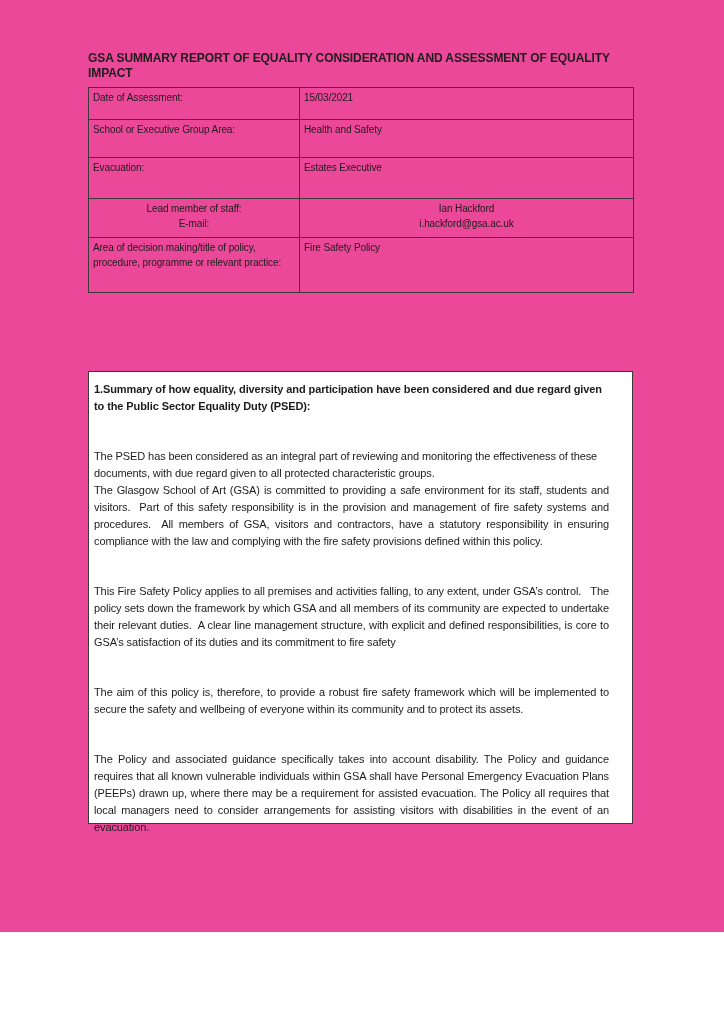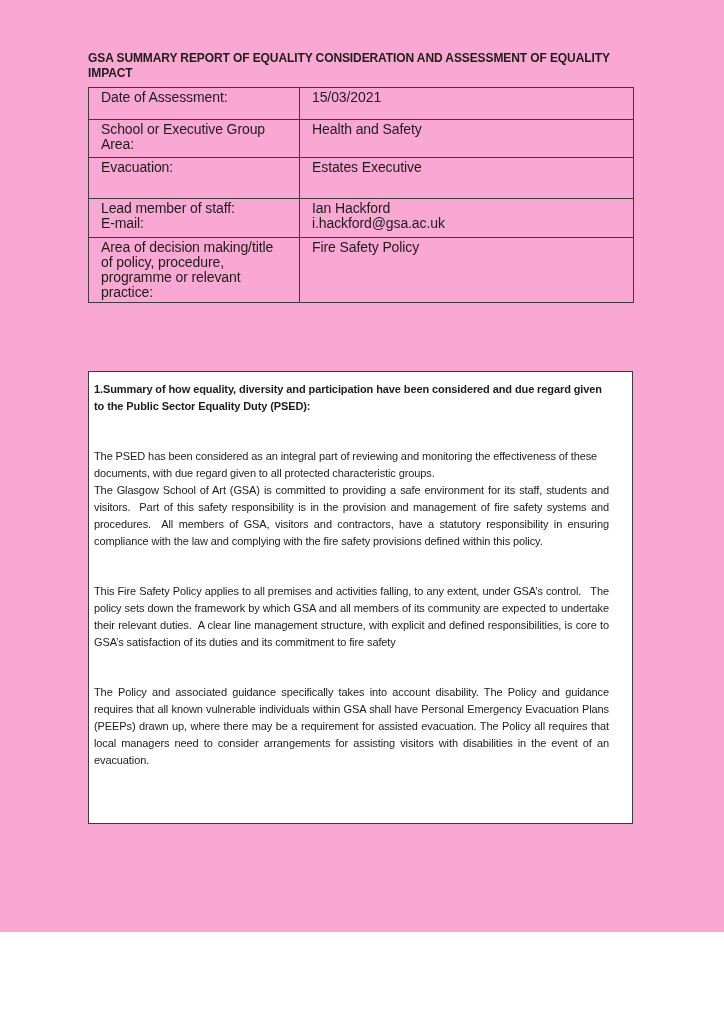--- a/index.html
+++ b/index.html
@@ -1,33 +1,33 @@
 <!DOCTYPE html>
 <html><head>
 <meta charset="utf-8">
 <style>
   html,body{margin:0;padding:0;background:#fff;}
   .page{
-    position:relative;width:724px;height:932px;background:#f9a8d4;overflow:hidden;
+    position:relative;width:724px;height:932px;background:#ec4899;overflow:hidden;
     font-family:"Liberation Sans","DejaVu Sans",sans-serif;color:#1c1c1c;
   }
   .doc-title{
     position:absolute;left:88px;top:51px;width:545px;
     font-size:12px;font-weight:bold;letter-spacing:-0.1px;line-height:15px;margin:0;
   }
   table.header-table{
     position:absolute;left:88px;top:87px;width:545px;
     border-collapse:collapse;table-layout:fixed;
   }
   table.header-table td{
     border:1px solid #3a3a3a;vertical-align:top;
-    padding:2px 12px;font-size:14px;line-height:15px;letter-spacing:-0.1px;
+    padding:2px 4px;font-size:10px;line-height:15px;letter-spacing:-0.1px;
   }
   tr.r1 td{height:27px;} tr.r2 td{height:33px;} tr.r3 td{height:36px;}
-  tr.r4 td{height:34px;} tr.r5 td{height:50px;} tr.r6 td{height:100px;}
+  tr.r4 td{height:34px;text-align:center;} tr.r5 td{height:50px;} tr.r6 td{height:100px;}
   td.indicate-cell{padding-top:14px;}
   .indicate-flex{display:flex;}
   .indicate-label{display:inline-block;width:244px;line-height:16px;}
   .opt-label{display:block;line-height:16px;margin-bottom:16px;}
   td.checkbox-cell{padding-top:14px;padding-left:7px;}
   .checkbox{
     width:15px;height:15px;border:1.6px solid #2c2c2c;position:relative;
     background:#fff;margin-bottom:17px;box-sizing:content-box;cursor:pointer;
   }
   .checkbox.checked::before,.checkbox.checked::after{
@@ -90,17 +90,18 @@
       <td colspan="2">Fire Safety Policy</td>
     </tr>
   </tbody>
     </table>
 
   <div class="section section-1">
     <h2>1.Summary of how equality, diversity and participation have been considered and due regard given to the Public Sector Equality Duty (PSED):</h2>
     <p class="gap">The PSED has been considered as an integral part of reviewing and monitoring the effectiveness of these documents, with due regard given to all protected characteristic groups.</p>
     <p class="nogap justify">The Glasgow School of Art (GSA) is committed to providing a safe environment for its staff, students and visitors.  Part of this safety responsibility is in the provision and management of fire safety systems and procedures.  All members of GSA, visitors and contractors, have a statutory responsibility in ensuring compliance with the law and complying with the fire safety provisions defined within this policy.</p>
     <p class="justify gap">This Fire Safety Policy applies to all premises and activities falling, to any extent, under GSA’s control.   The policy sets down the framework by which GSA and all members of its community are expected to undertake their relevant duties.  A clear line management structure, with explicit and defined responsibilities, is core to GSA’s satisfaction of its duties and its commitment to fire safety</p>
+    <p class="justify gap">The aim of this policy is, therefore, to provide a robust fire safety framework which will be implemented to secure the safety and wellbeing of everyone within its community and to protect its assets.</p>
     <p class="justify gap">The Policy and associated guidance specifically takes into account disability. The Policy and guidance requires that all known vulnerable individuals within GSA shall have Personal Emergency Evacuation Plans (PEEPs) drawn up, where there may be a requirement for assisted evacuation. The Policy all requires that local managers need to consider arrangements for assisting visitors with disabilities in the event of an evacuation.</p>
   </div>
 
 
 </div>
 
 </body></html>

